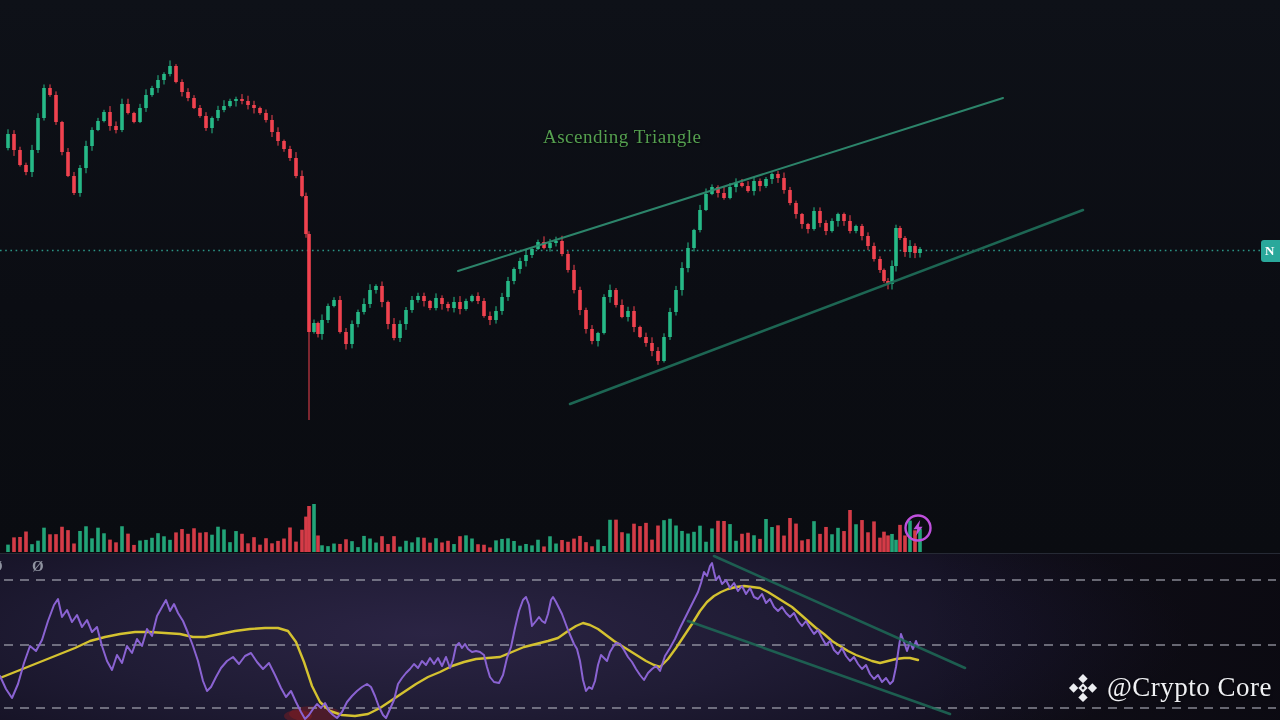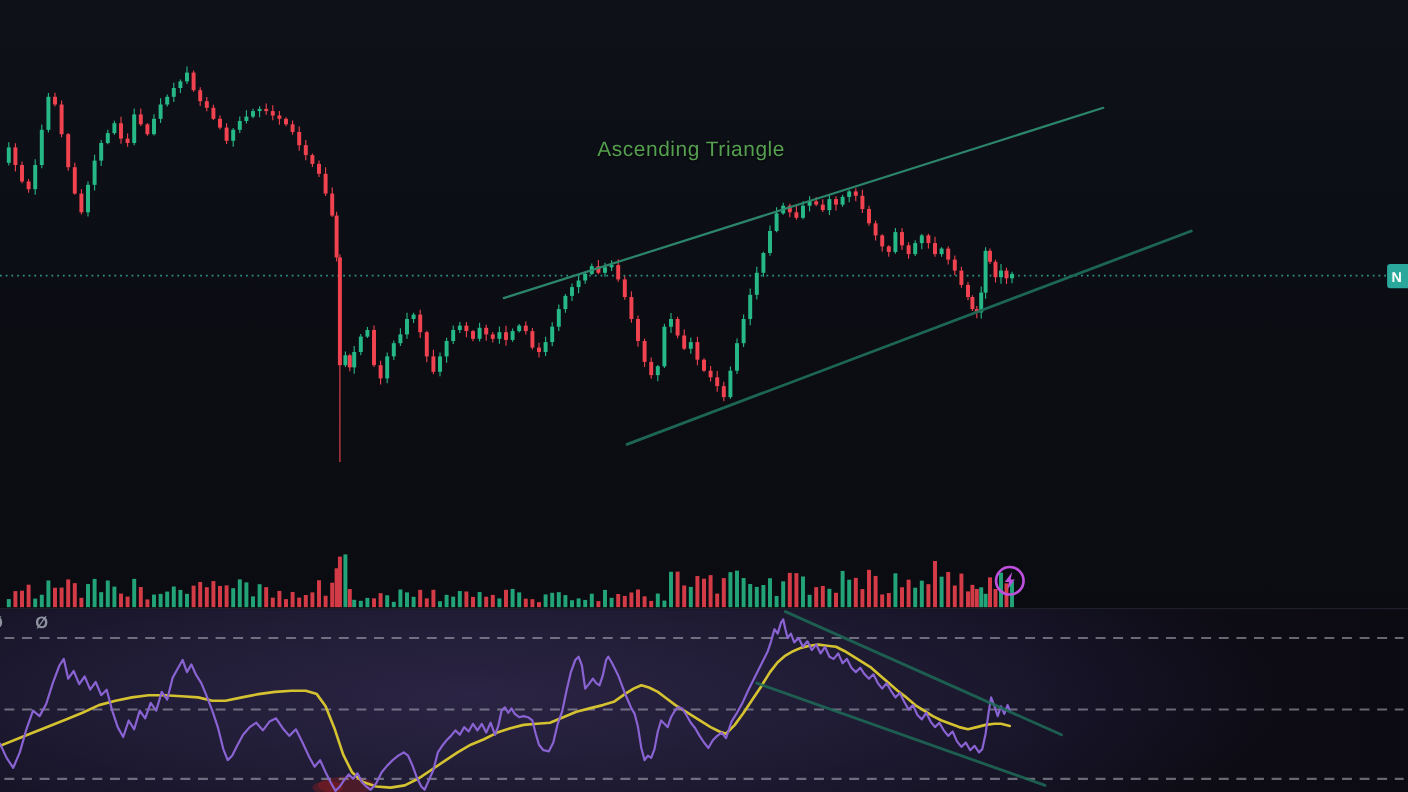--- a/index.html
+++ b/index.html
@@ -1,17 +1,17 @@
 <!DOCTYPE html>
 <html><head>
 <meta charset="utf-8">
 <style>
   html,body{margin:0;padding:0;background:#05060a;}
   #stage{position:relative;width:1280px;height:720px;overflow:hidden;
-         font-family:Liberation Sans, sans-serif;background:#0b0d13;}
+         font-family:Liberation Serif, serif;background:#0b0d13;}
   
   #main-chart{position:absolute;left:0;top:0;width:1280px;height:553px;
               background:linear-gradient(180deg,#0e1118 0%,#0b0d13 55%,#0a0c11 100%);}
   #main-svg{position:absolute;left:0;top:0;}
   .annotation{position:absolute;left:543px;top:126px;font-size:19px;letter-spacing:.5px;
               color:#55a050;font-weight:400;text-shadow:0 1px 2px rgba(0,0,0,.8);white-space:nowrap;}
   .price-label{position:absolute;right:0;top:240px;height:22px;min-width:15px;
                background:#2aa89b;color:#fff;font-size:13px;font-weight:700;
                display:flex;align-items:center;padding-left:4px;border-radius:3px 0 0 3px;
                overflow:hidden;}
@@ -545,14 +545,26 @@
         <path d="M0,122 L6,135 L12,144 L18,130 L24,109 L30,92 L36,97 L42,86 L48,67 L54,51 L58,45 L62,63 L67,56 L72,68 L77,61 L82,73 L87,66 L92,78 L97,73 L102,92 L107,107 L112,116 L117,101 L122,109 L127,92 L132,99 L137,85 L142,92 L147,75 L152,82 L157,62 L162,53 L166,46 L170,57 L174,50 L178,59 L183,67 L188,79 L193,92 L198,107 L203,127 L207,137 L211,133 L216,123 L221,114 L227,107 L233,103 L239,110 L245,102 L251,99 L257,108 L263,115 L269,109 L275,121 L281,134 L286,143 L291,137 L296,148 L301,158 L305,165 L309,161 L313,155 L317,150 L321,154 L325,149 L329,157 L333,161 L337,164 L342,158 L347,148 L352,142 L357,137 L362,133 L367,130 L371,133 L375,142 L379,153 L383,161 L386,164 L390,155 L394,146 L398,130 L402,124 L406,119 L410,115 L414,110 L418,114 L422,107 L426,111 L430,104 L434,110 L438,104 L442,112 L446,103 L450,114 L453,106 L456,92 L459,89 L462,94 L465,90 L468,95 L472,98 L476,97 L480,98 L484,101 L487,113 L490,123 L494,128 L499,129 L503,121 L507,104 L511,93 L515,74 L519,57 L523,46 L526,43 L529,51 L532,72 L536,67 L539,63 L542,67 L545,69 L548,60 L551,46 L553,43 L556,48 L559,54 L562,60 L565,68 L568,76 L571,83 L574,90 L577,95 L580,107 L583,126 L586,137 L589,133 L592,135 L595,127 L598,111 L601,101 L604,104 L607,107 L610,98 L613,93 L616,89 L620,90 L624,96 L628,103 L632,108 L636,115 L640,121 L644,126 L648,119 L652,115 L656,112 L660,117 L665,102 L670,94 L675,85 L680,74 L685,64 L690,54 L694,46 L698,38 L701,29 L704,18 L707,22 L710,12 L712,9 L714,18 L716,26 L719,22 L722,30 L726,26 L730,34 L734,29 L738,37 L742,32 L746,40 L750,34 L754,43 L758,45 L762,40 L766,49 L770,45 L774,53 L778,57 L782,53 L786,59 L790,63 L794,59 L798,67 L802,72 L806,67 L810,74 L814,80 L818,76 L822,84 L826,91 L830,87 L834,96 L838,100 L842,94 L846,102 L850,107 L854,103 L858,110 L862,115 L866,111 L870,120 L874,125 L878,121 L882,128 L886,124 L890,130 L893,127 L896,113 L899,92 L901,80 L904,88 L907,97 L910,88 L913,95 L916,87 L918,92" fill="none" stroke="#8a63d2" stroke-width="2" stroke-linejoin="round" stroke-linecap="round" opacity="1"></path>
         <line x1="714" y1="2" x2="965" y2="114" stroke="#1e6b57" stroke-width="2.6" stroke-linecap="round" opacity="0.85"></line>
         <line x1="688" y1="67" x2="950" y2="160" stroke="#1e6b57" stroke-width="2.6" stroke-linecap="round" opacity="0.85"></line>
       </svg>
   </div>
   <div class="panel-legend">
     <span class="clip"><span>Ø</span></span>
     <span class="full">Ø</span>
   </div>
 
+  <div id="watermark">
+    <svg width="30" height="30" viewBox="0 0 32 32">
+      <g fill="#ecedf1">
+        <path d="M16 1 L21 6 L16 11 L11 6 Z"></path>
+        <path d="M6 11 L11 16 L6 21 L1 16 Z"></path>
+        <path fill-rule="evenodd" d="M16 11 L21 16 L16 21 L11 16 Z M16 14.2 L17.8 16 L16 17.8 L14.2 16 Z"></path>
+        <path d="M26 11 L31 16 L26 21 L21 16 Z"></path>
+        <path d="M16 21 L21 26 L16 31 L11 26 Z"></path>
+      </g>
+    </svg>
+    <span class="handle">@Crypto Core</span>
+  </div>
 
 </div>
 
 </body></html>

